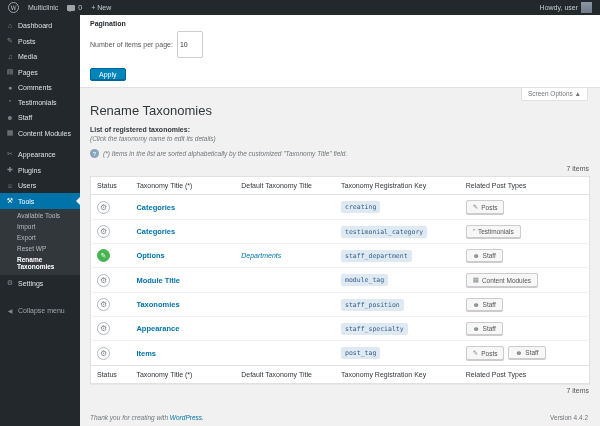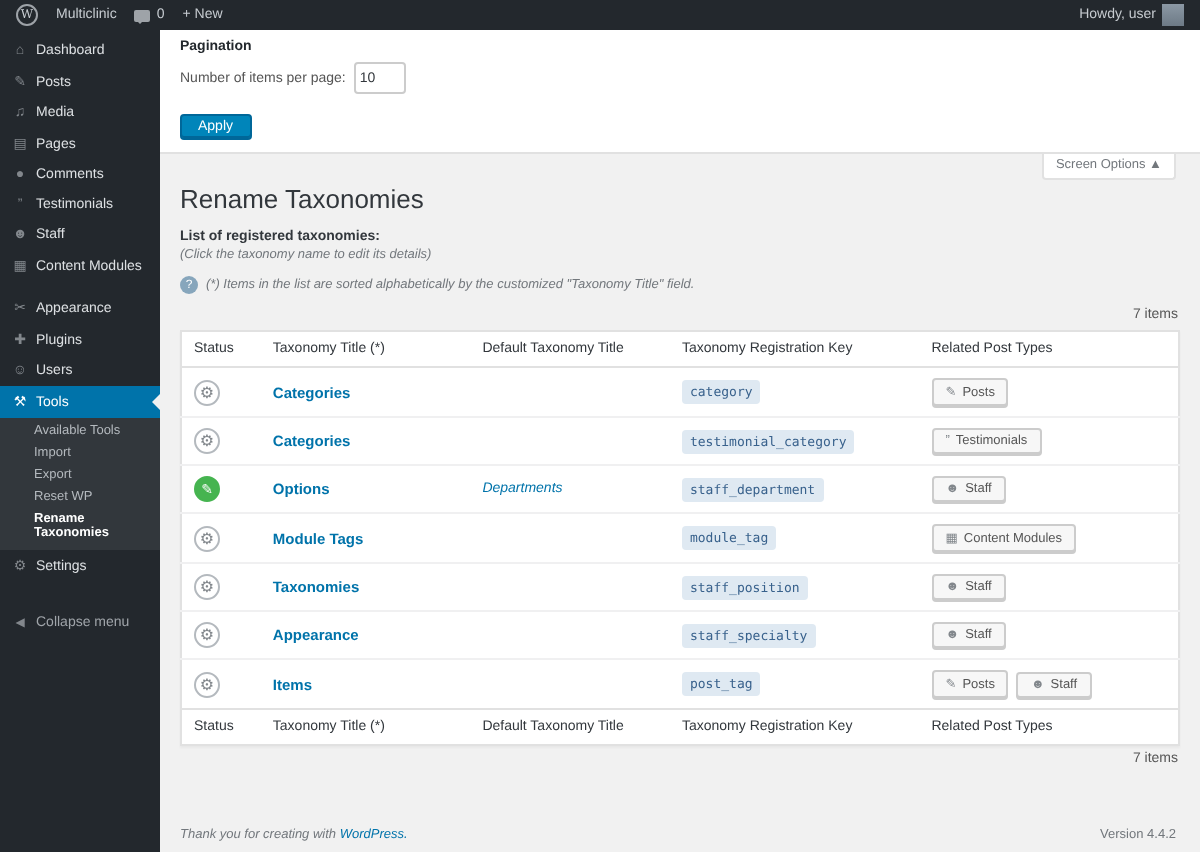--- a/index.html
+++ b/index.html
@@ -27,21 +27,21 @@
   .submenu-item{padding:2px 4px 2px 17px;font-size:6.5px;color:#b4b9be;cursor:pointer;}
   .submenu-item.current{color:#fff;font-weight:bold;}
   .collapse{display:flex;align-items:center;gap:4px;padding:4px 6px;font-size:7px;color:#a0a5aa;margin-top:12px;cursor:pointer;}
   .collapse .mi-icon{font-size:6px;}
 
   
   .main{position:absolute;top:15px;left:80px;width:520px;height:411px;background:#f1f1f1;box-sizing:border-box;}
   .screen-meta{background:#fff;border-bottom:1px solid #e1e1e1;padding:5px 10px 6px;}
   .meta-title{font-size:7px;font-weight:bold;color:#23282d;padding-bottom:4px;}
   .meta-row{display:flex;align-items:center;gap:4px;font-size:7px;color:#555;padding-bottom:5px;}
-  .per-page-input{width:26px;height:16px;border:1px solid #ccc;border-radius:2px;font-size:7px;padding:0 2px;color:#32373c;box-sizing:border-box;font-family:inherit;}
+  .per-page-input{width:26px;height:27px;border:1px solid #ccc;border-radius:2px;font-size:7px;padding:0 2px;color:#32373c;box-sizing:border-box;font-family:inherit;}
   .apply-btn{background:#0085ba;border:1px solid #006799;color:#fff;font-size:7px;padding:2px 8px;border-radius:2px;cursor:pointer;font-family:inherit;box-shadow:inset 0 -1px 0 #006799;}
   .tab-row{display:flex;justify-content:flex-end;padding-right:12px;height:13px;}
   .screen-options-tab{background:#fff;border:1px solid #e1e1e1;border-top:none;border-radius:0 0 2px 2px;font-size:6.5px;color:#72777c;padding:1px 6px 2px;cursor:pointer;font-family:inherit;}
   .content{padding:0 10px;}
   .page-title{font-size:13px;font-weight:400;color:#32373c;padding:2px 0 8px;margin:0;}
   .list-heading{font-size:7px;font-weight:bold;color:#32373c;}
   .list-sub{font-size:6.5px;font-style:italic;color:#72777c;padding:2px 0 7px;}
   .note-row{display:flex;align-items:center;gap:4px;font-size:6.5px;font-style:italic;color:#72777c;padding-bottom:4px;}
   .help-icon{width:9px;height:9px;border-radius:50%;background:#87a6bc;color:#fff;font-size:6px;font-style:normal;display:flex;align-items:center;justify-content:center;flex:0 0 9px;}
   .count-row{text-align:right;font-size:7px;color:#555;padding:3px 1px 4px;}
@@ -196,21 +196,21 @@
               <th class="col-default">Default Taxonomy Title</th>
               <th class="col-key">Taxonomy Registration Key</th>
               <th class="col-types">Related Post Types</th>
             </tr>
           </thead>
         <tbody>
             <tr>
               <td class="col-status"><span class="status-icon">⚙</span></td>
               <td class="col-title"><a class="tax-title">Categories</a></td>
               <td class="col-default"></td>
-              <td class="col-key"><code class="tax-key">category</code></td>
+              <td class="col-key"><code class="tax-key">creating</code></td>
               <td class="col-types"><span class="pt-btn">
                   <span class="pt-icon">✎</span>
                   <span>Posts</span>
                 </span></td>
             </tr>
             <tr>
               <td class="col-status"><span class="status-icon">⚙</span></td>
               <td class="col-title"><a class="tax-title">Categories</a></td>
               <td class="col-default"></td>
               <td class="col-key"><code class="tax-key">testimonial_category</code></td>
@@ -224,21 +224,21 @@
               <td class="col-title"><a class="tax-title">Options</a></td>
               <td class="col-default"><span class="default-title">Departments</span></td>
               <td class="col-key"><code class="tax-key">staff_department</code></td>
               <td class="col-types"><span class="pt-btn">
                   <span class="pt-icon">☻</span>
                   <span>Staff</span>
                 </span></td>
             </tr>
             <tr>
               <td class="col-status"><span class="status-icon">⚙</span></td>
-              <td class="col-title"><a class="tax-title">Module Tags</a></td>
+              <td class="col-title"><a class="tax-title">Module Title</a></td>
               <td class="col-default"></td>
               <td class="col-key"><code class="tax-key">module_tag</code></td>
               <td class="col-types"><span class="pt-btn">
                   <span class="pt-icon">▦</span>
                   <span>Content Modules</span>
                 </span></td>
             </tr>
             <tr>
               <td class="col-status"><span class="status-icon">⚙</span></td>
               <td class="col-title"><a class="tax-title">Taxonomies</a></td>

